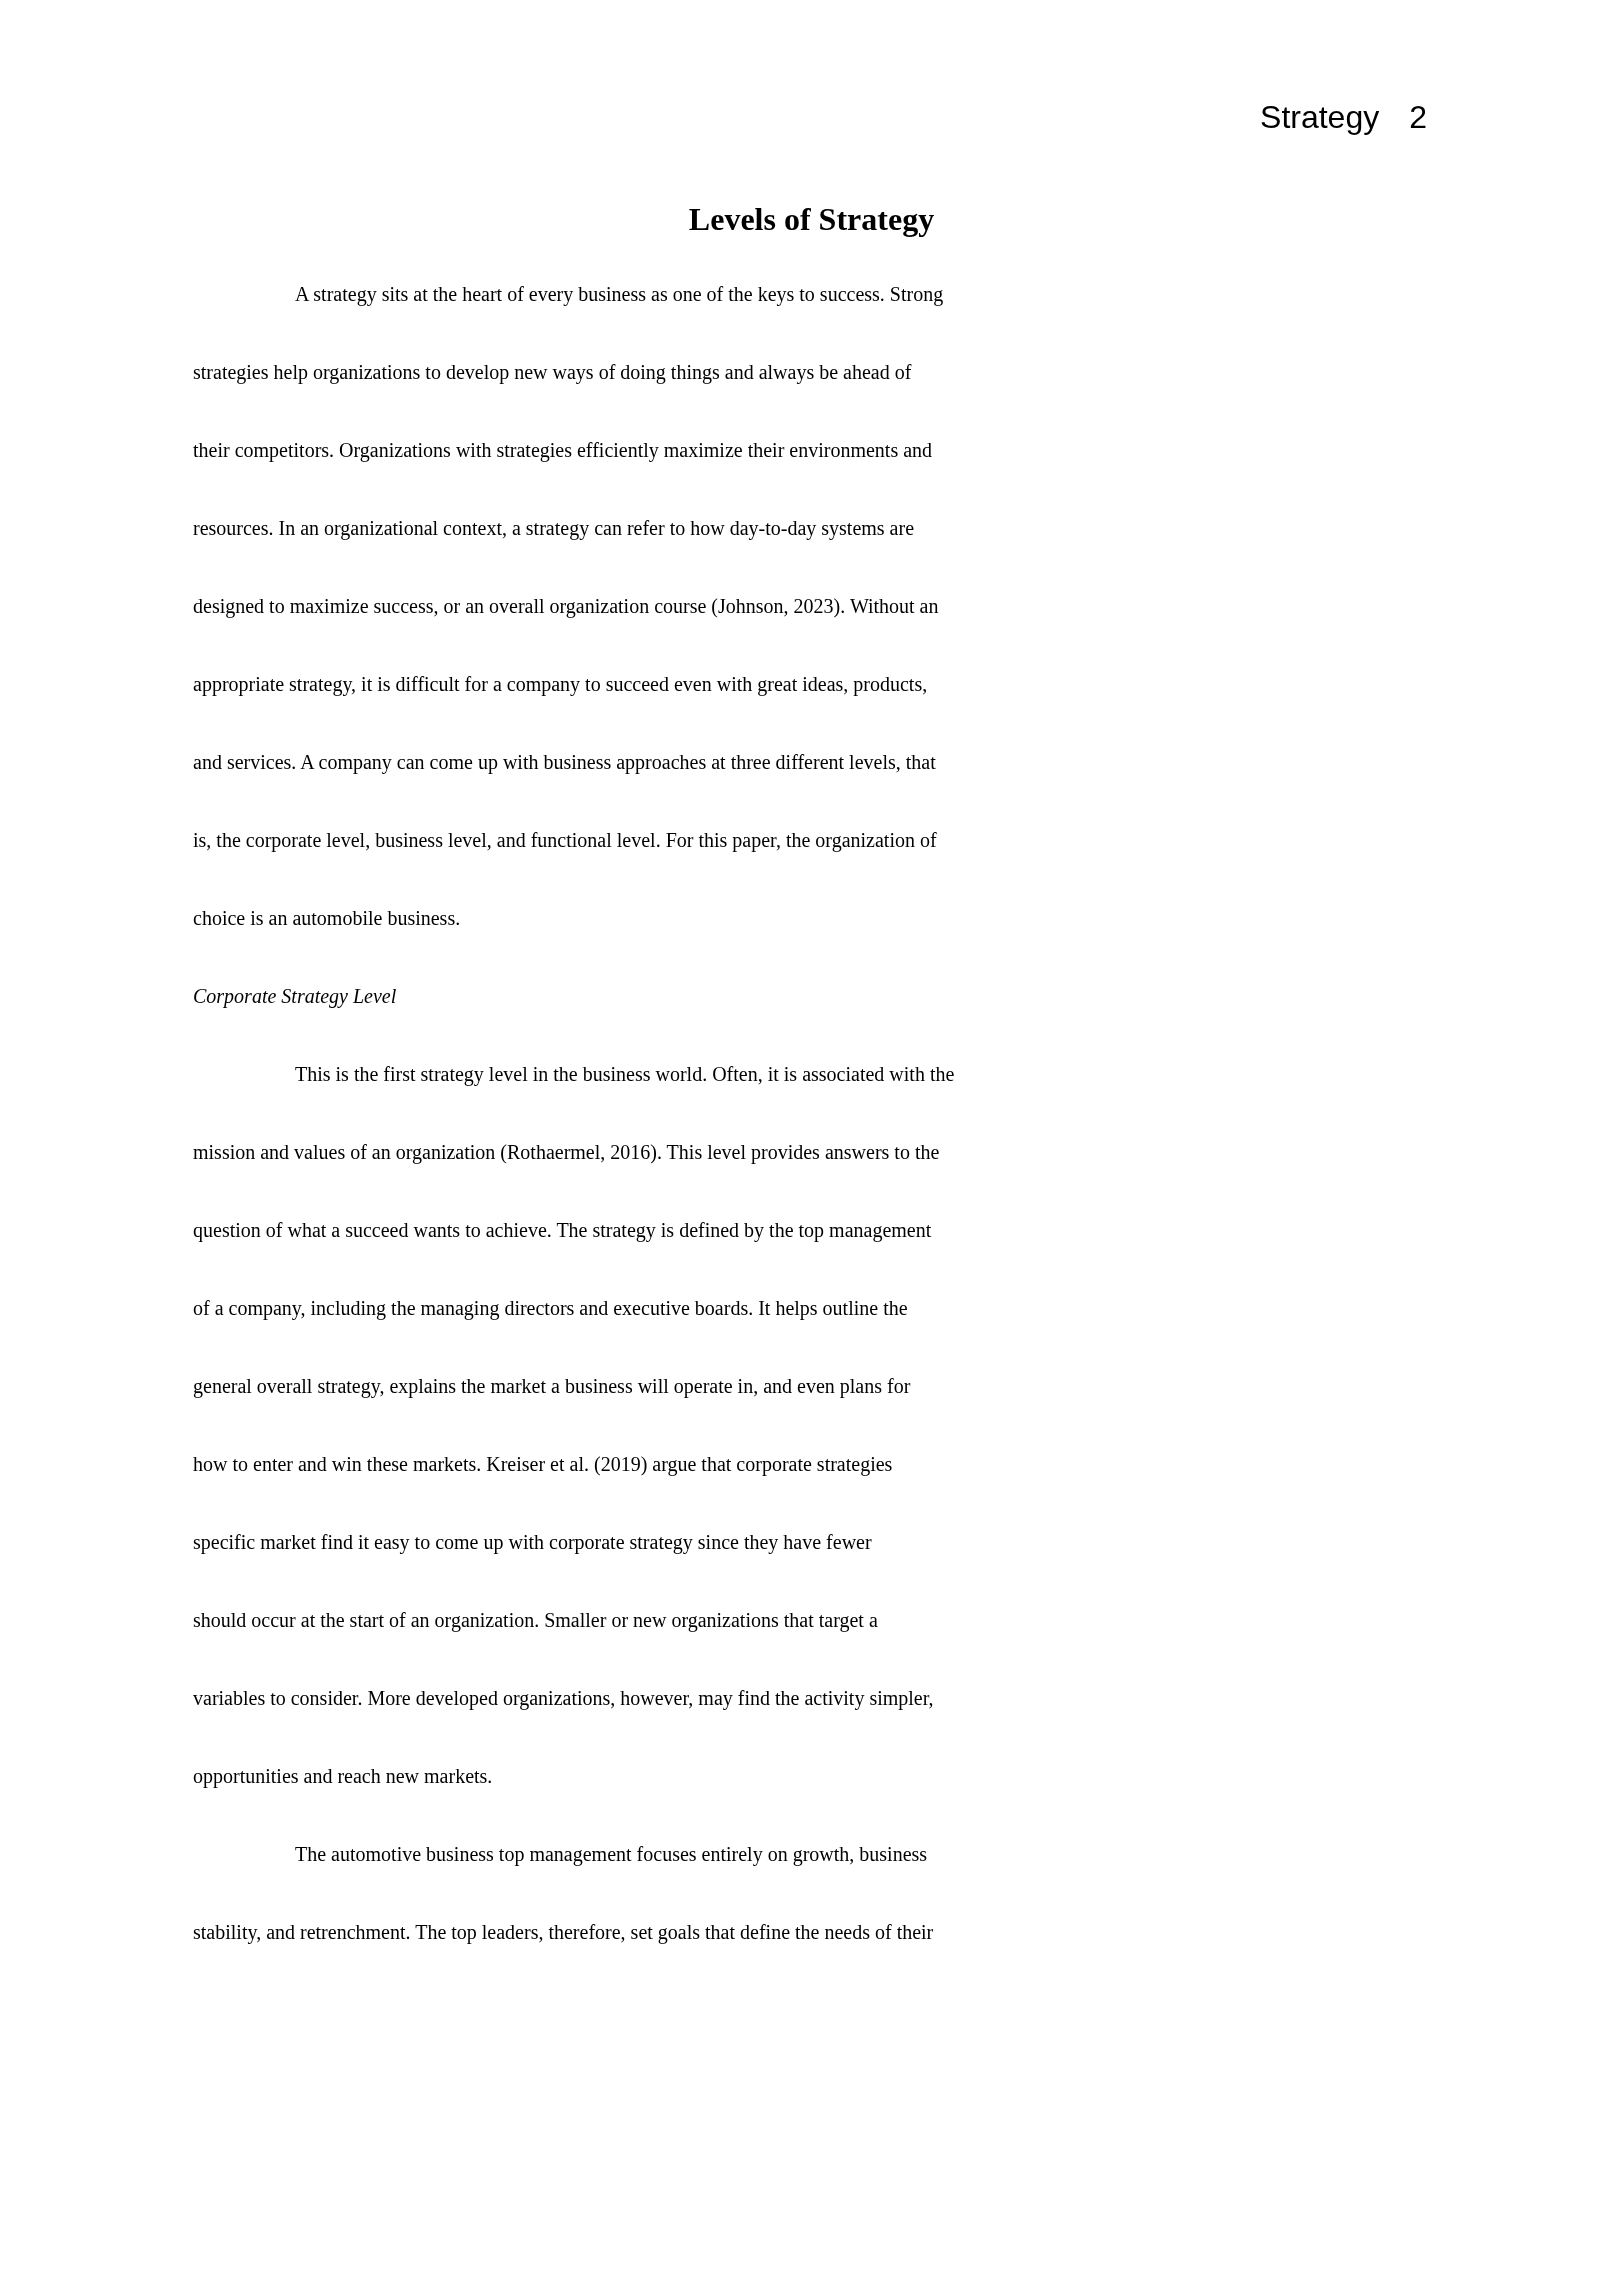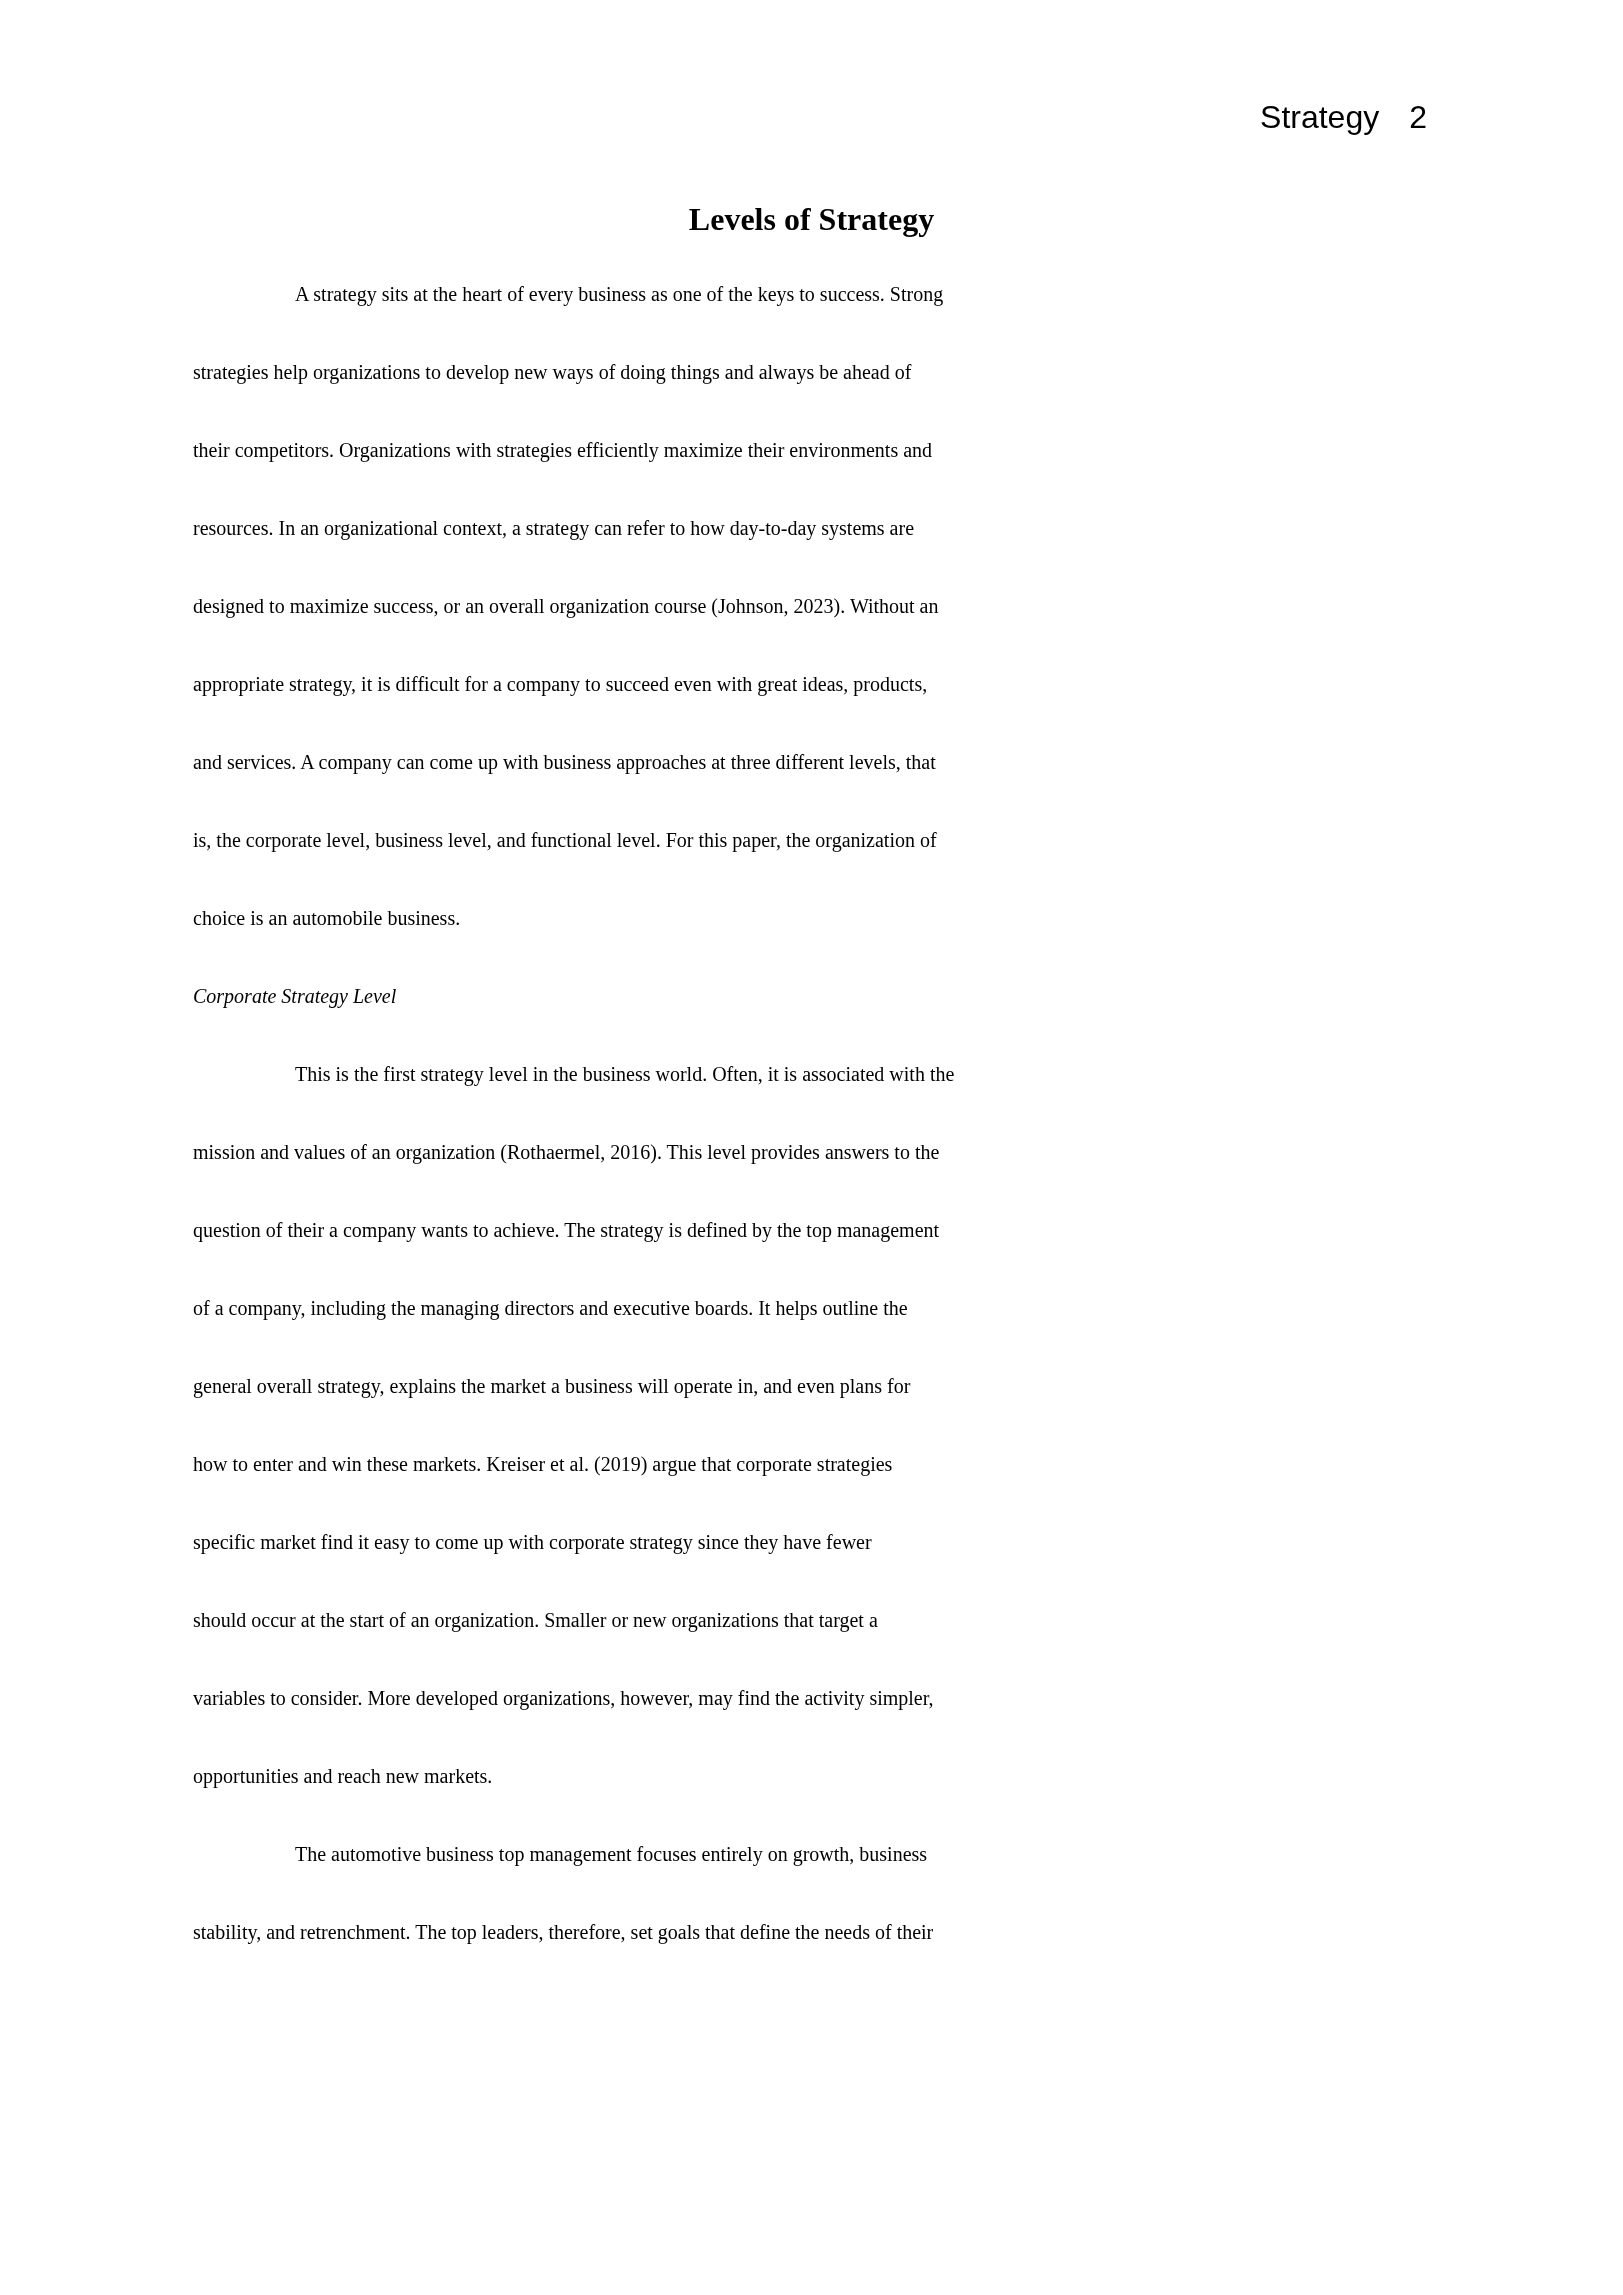--- a/index.html
+++ b/index.html
@@ -81,21 +81,21 @@
         <div class="line">and services. A company can come up with business approaches at three different levels, that</div>
         <div class="line">is, the corporate level, business level, and functional level. For this paper, the organization of</div>
         <div class="line">choice is an automobile business.</div>
       </div>
       <div class="block block-heading">
         <div class="line">Corporate Strategy Level</div>
       </div>
       <div class="block block-paragraph">
         <div class="line indent">This is the first strategy level in the business world. Often, it is associated with the</div>
         <div class="line">mission and values of an organization (Rothaermel, 2016). This level provides answers to the</div>
-        <div class="line">question of their a company wants to achieve. The strategy is defined by the top management</div>
+        <div class="line">question of what a succeed wants to achieve. The strategy is defined by the top management</div>
         <div class="line">of a company, including the managing directors and executive boards. It helps outline the</div>
         <div class="line">general overall strategy, explains the market a business will operate in, and even plans for</div>
         <div class="line">how to enter and win these markets. Kreiser et al. (2019) argue that corporate strategies</div>
         <div class="line">specific market find it easy to come up with corporate strategy since they have fewer</div>
         <div class="line">should occur at the start of an organization. Smaller or new organizations that target a</div>
         <div class="line">variables to consider. More developed organizations, however, may find the activity simpler,</div>
         <div class="line">opportunities and reach new markets.</div>
       </div>
       <div class="block block-paragraph">
         <div class="line indent">The automotive business top management focuses entirely on growth, business</div>

